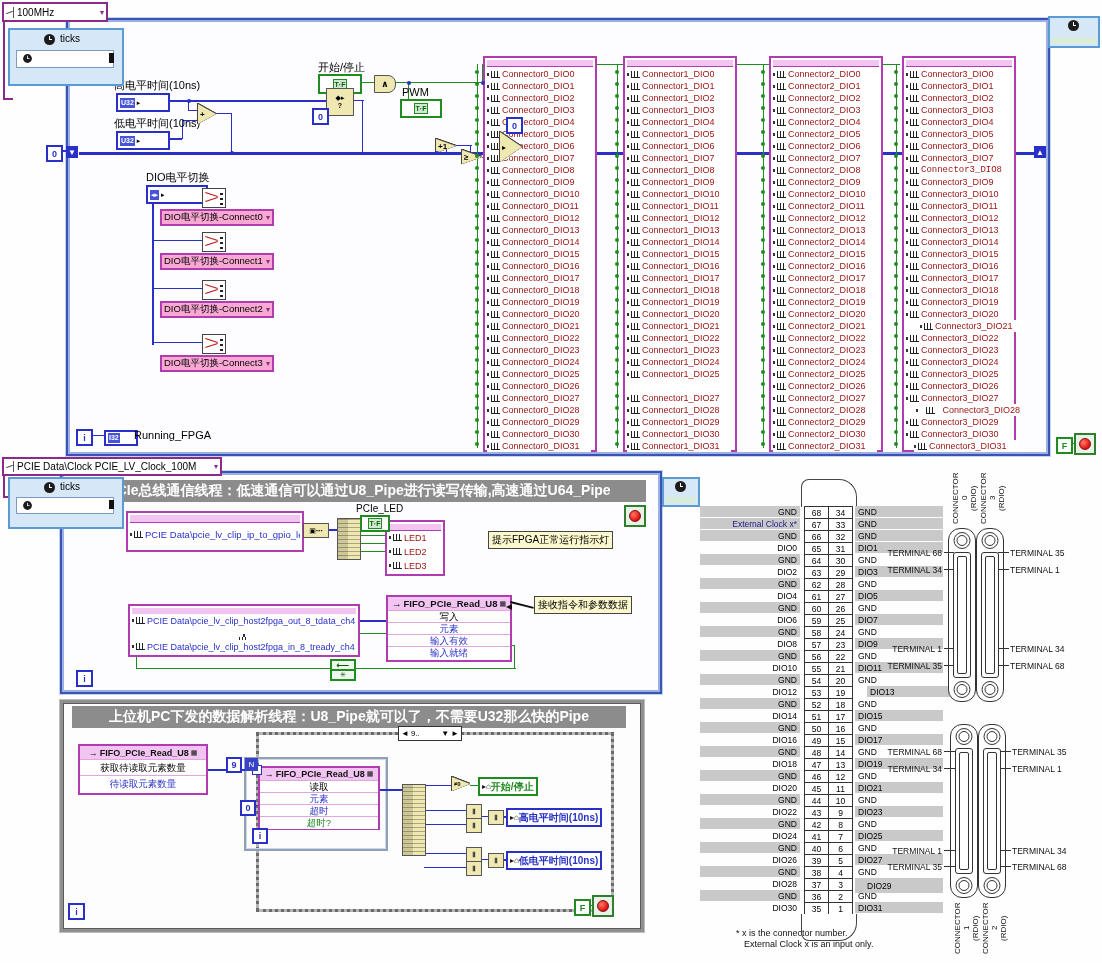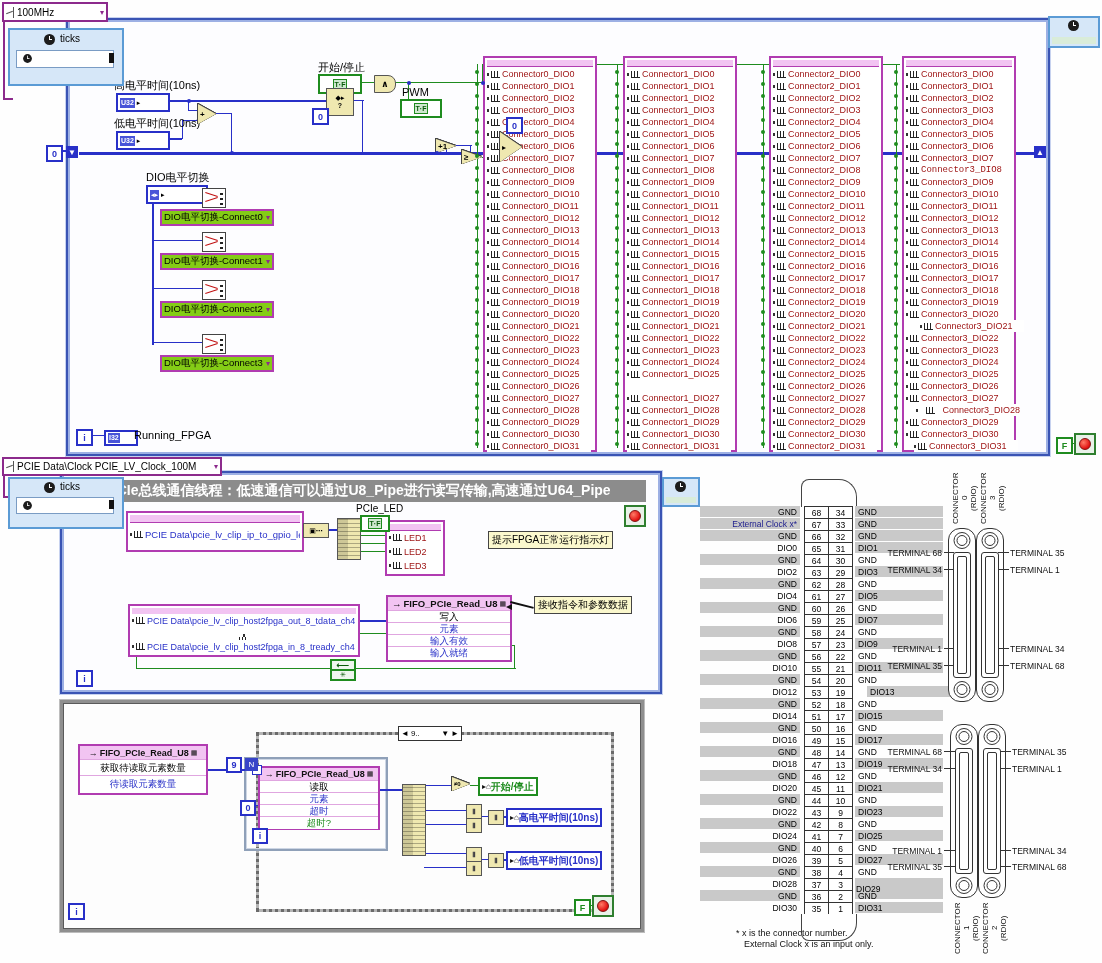--- a/index.html
+++ b/index.html
@@ -60,21 +60,21 @@
             background-image:repeating-linear-gradient(0deg,transparent 0 3px,rgba(0,0,0,.28) 3px 4px),
             linear-gradient(90deg,rgba(0,0,0,.14) 0 45%,transparent 45%)}
   .jn{background:#efe8b0;border:1px solid #555;z-index:3;display:flex;align-items:center;justify-content:center;
       font-size:7px;font-weight:bold;color:#223;font-family:"DejaVu Sans Mono",monospace}
   .swicon{background:#fff;border:1px solid #444;z-index:3}
   .swicon:before,.swicon:after{content:"";position:absolute;left:2px;width:13px;height:1px;background:#c01010}
   .swicon:before{top:5px;transform:rotate(18deg)}
   .swicon:after{top:10px;transform:rotate(-18deg)}
   .swicon i{position:absolute;right:2px;top:2px;bottom:2px;width:3px;
             background:repeating-linear-gradient(0deg,#222 0 2px,transparent 2px 5px)}
-  .enumbox{border:2px solid #b13cb1;background:#84cc16;display:flex;align-items:center;font-size:9.5px;
+  .enumbox{border:2px solid #b13cb1;background:#f9a8d4;display:flex;align-items:center;font-size:9.5px;
            padding:0 2px;white-space:nowrap;z-index:3}
   .shiftreg{background:#2830c8;color:#fff;font-size:8px;display:flex;align-items:center;justify-content:center;z-index:4}
   .lbl{white-space:nowrap;font-size:11px;z-index:3}
   .localvar{background:#fff;display:flex;align-items:center;white-space:nowrap;font-size:10px;
             padding:0 2px;z-index:3;font-weight:bold}
   .fb{border:2px solid #1f8c1f;background:#eef6ee;z-index:3;display:flex;flex-direction:column;z-index:3}
   .fb b{flex:1;display:flex;align-items:center;justify-content:center;color:#0a5a0a;font-size:9px;line-height:8px}
   .fb b+b{border-top:2px solid #1f8c1f;font-size:7px}
   .caseSel{border:1px solid #333;background:#fff;display:flex;align-items:center;font-size:8px;gap:2px;
            padding:0 2px;z-index:4;white-space:nowrap}
@@ -794,20 +794,21 @@
   <div class="abs" style="left:510px;top:604px;width:24px;height:1.5px;background:#111;transform:rotate(14deg);z-index:3"></div>
   <div class="abs" style="left:506px;top:604px;width:0;height:0;border-top:3px solid transparent;border-bottom:3px solid transparent;border-right:6px solid #111;z-index:3"></div>
 
   <div class="abs fb" style="left:330px;top:659px;width:22px;height:18px">
       <b>⟵</b>
       <b>✳</b>
     </div>
   <div class="abs constb" style="left:76px;top:670px;width:13px;height:13px">i</div>
 
   <div class="abs wloop" style="left:60px;top:700px;width:578px;height:226px"></div>
+  <div class="abs banner" style="left:72px;top:706px;width:554px;height:22px;font-size:14px;color:#fff">上位机PC下发的数据解析线程：U8_Pipe就可以了，不需要U32那么快的Pipe</div>
 
   <div class="abs pinknode" id="fifo-count" style="left:78px;top:744px;width:126px;height:47px">
       <div class="fifotitle" style="position: absolute; left: 0px; top: 0px; right: 0px; height: 13px; font-size: 9px;">FIFO_PCIe_Read_U8</div>
       <div class="fiforow" style="position: absolute; left: 0px; top: 13px; right: 0px; height: 16px; font-size: 9.5px; color: rgb(0, 0, 0);">获取待读取元素数量</div>
       <div class="fiforow" style="position: absolute; left: 0px; top: 29px; right: 0px; height: 16px; font-size: 9.5px; color: rgb(40, 48, 200);">待读取元素数量</div>
     </div>
 
   <div class="abs case" style="left:256px;top:732px;width:352px;height:174px"></div>
   <div class="abs caseSel" style="left:398px;top:726px;width:58px;height:13px">
     <span>◄</span>
@@ -975,21 +976,21 @@
       <div class="pinnum" style="position: absolute; left: 804px; top: 854px; width: 23px; height: 11px;">39</div>
       <div class="pinnum" style="position: absolute; left: 828px; top: 854px; width: 23px; height: 11px;">5</div>
       <div class="pinlbl shade" style="position: absolute; left: 855px; top: 854px; width: 88px; height: 11px; padding-left: 3px; box-sizing: border-box;">DIO27</div>
       <div class="pinlbl shade" style="position: absolute; left: 700px; top: 866px; width: 100px; height: 11px; justify-content: flex-end; padding-right: 3px; box-sizing: border-box;">GND</div>
       <div class="pinnum" style="position: absolute; left: 804px; top: 866px; width: 23px; height: 11px;">38</div>
       <div class="pinnum" style="position: absolute; left: 828px; top: 866px; width: 23px; height: 11px;">4</div>
       <div class="pinlbl" style="position: absolute; left: 855px; top: 866px; width: 88px; height: 11px; padding-left: 3px; box-sizing: border-box;">GND</div>
       <div class="pinlbl" style="position: absolute; left: 700px; top: 878px; width: 100px; height: 11px; justify-content: flex-end; padding-right: 3px; box-sizing: border-box;">DIO28</div>
       <div class="pinnum" style="position: absolute; left: 804px; top: 878px; width: 23px; height: 11px;">37</div>
       <div class="pinnum" style="position: absolute; left: 828px; top: 878px; width: 23px; height: 11px;">3</div>
-      <div class="pinlbl shade" style="position: absolute; left: 855px; top: 878px; width: 88px; height: 21px; padding-left: 1px; box-sizing: border-box;">DIO29</div>
+      <div class="pinlbl shade" style="position: absolute; left: 855px; top: 878px; width: 88px; height: 15px; padding-left: 12px; box-sizing: border-box;">DIO29</div>
       <div class="pinlbl shade" style="position: absolute; left: 700px; top: 890px; width: 100px; height: 11px; justify-content: flex-end; padding-right: 3px; box-sizing: border-box;">GND</div>
       <div class="pinnum" style="position: absolute; left: 804px; top: 890px; width: 23px; height: 11px;">36</div>
       <div class="pinnum" style="position: absolute; left: 828px; top: 890px; width: 23px; height: 11px;">2</div>
       <div class="pinlbl" style="position: absolute; left: 855px; top: 890px; width: 88px; height: 11px; padding-left: 3px; box-sizing: border-box;">GND</div>
       <div class="pinlbl" style="position: absolute; left: 700px; top: 902px; width: 100px; height: 11px; justify-content: flex-end; padding-right: 3px; box-sizing: border-box;">DIO30</div>
       <div class="pinnum" style="position: absolute; left: 804px; top: 902px; width: 23px; height: 11px;">35</div>
       <div class="pinnum" style="position: absolute; left: 828px; top: 902px; width: 23px; height: 11px;">1</div>
       <div class="pinlbl shade" style="position: absolute; left: 855px; top: 902px; width: 88px; height: 11px; padding-left: 3px; box-sizing: border-box;">DIO31</div>
     </div>
   <div class="abs cap" style="left:801px;top:914px;width:54px;height:26px;border-top:none;border-radius:0 0 18px 8px"></div>

